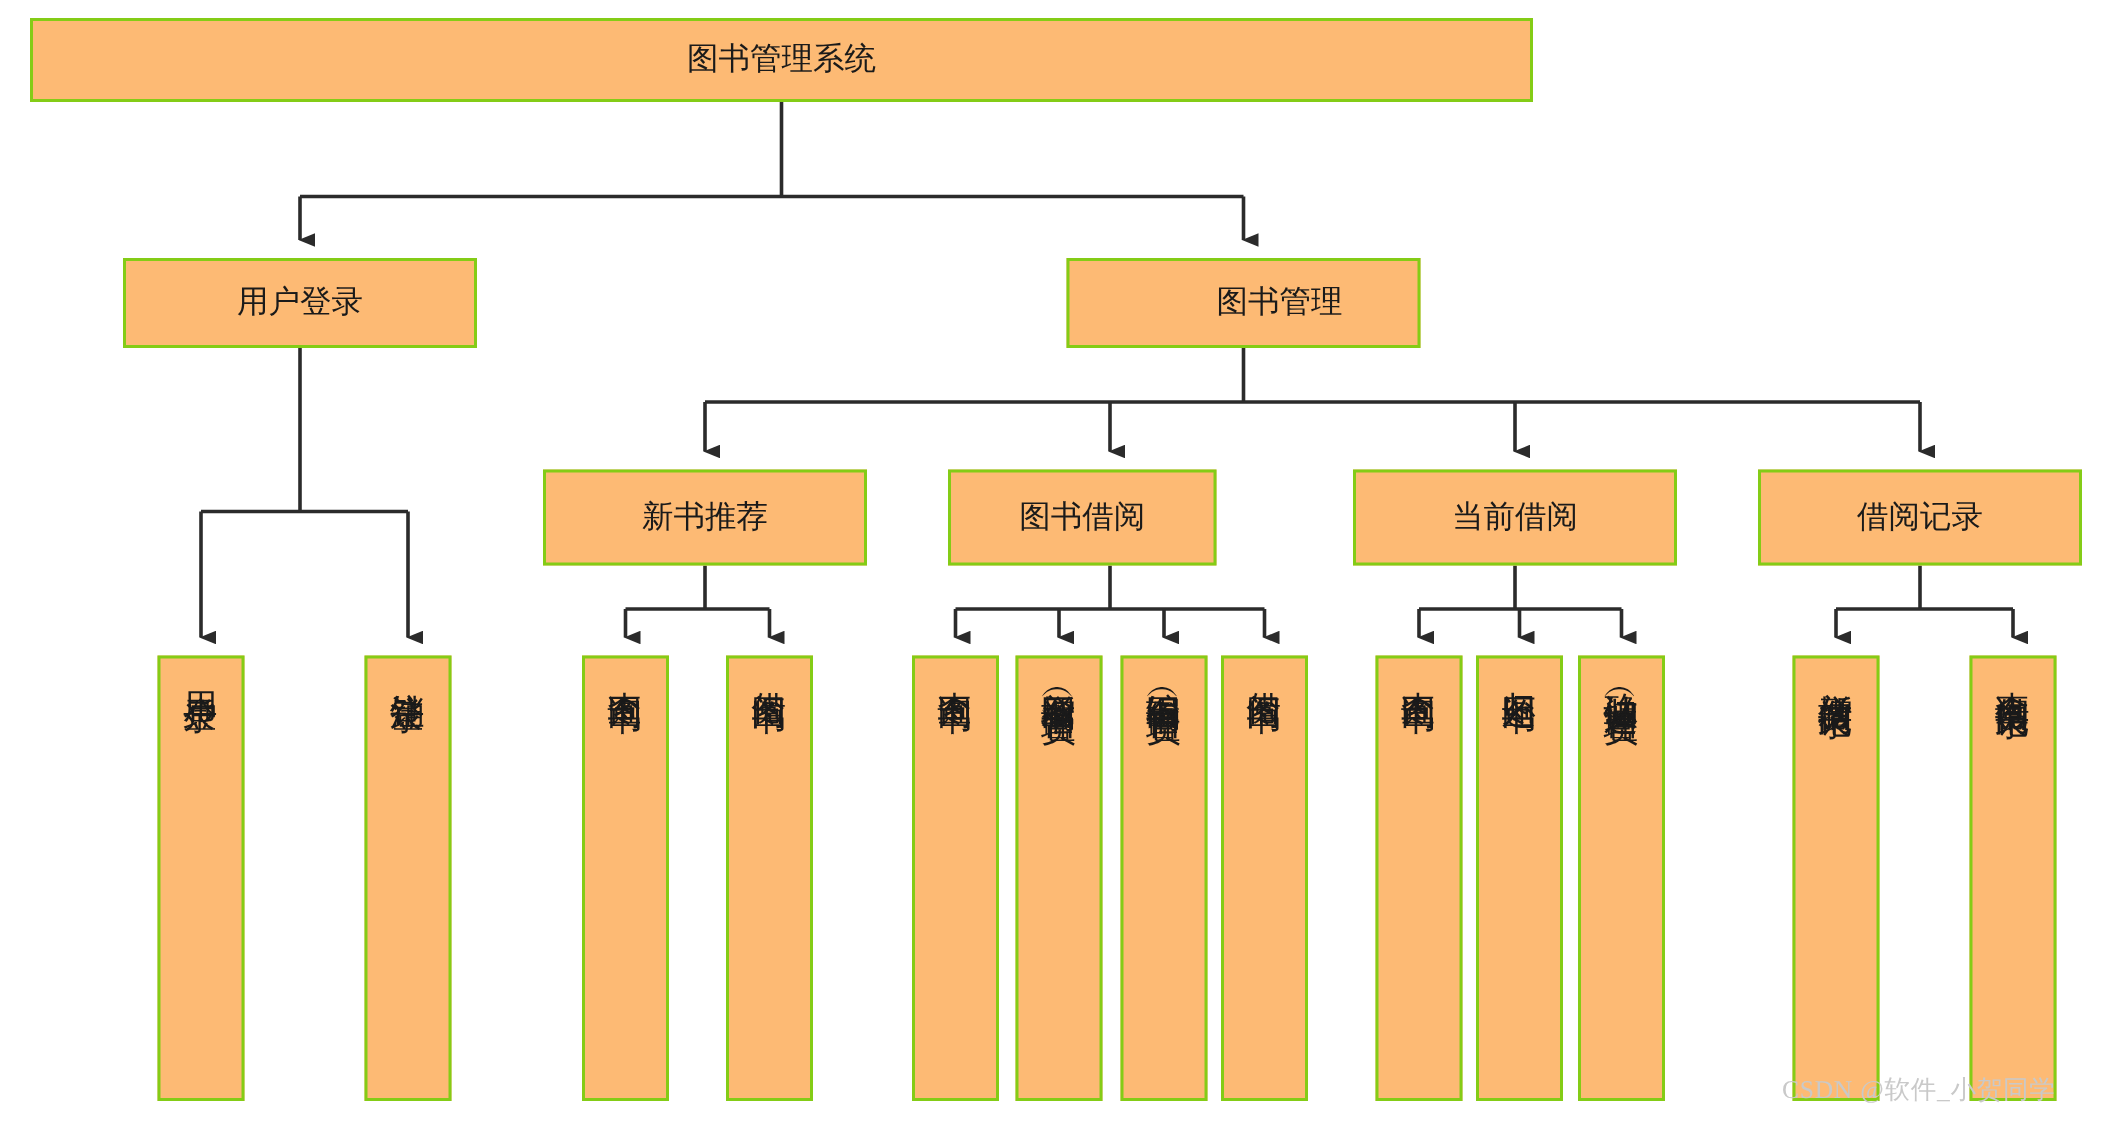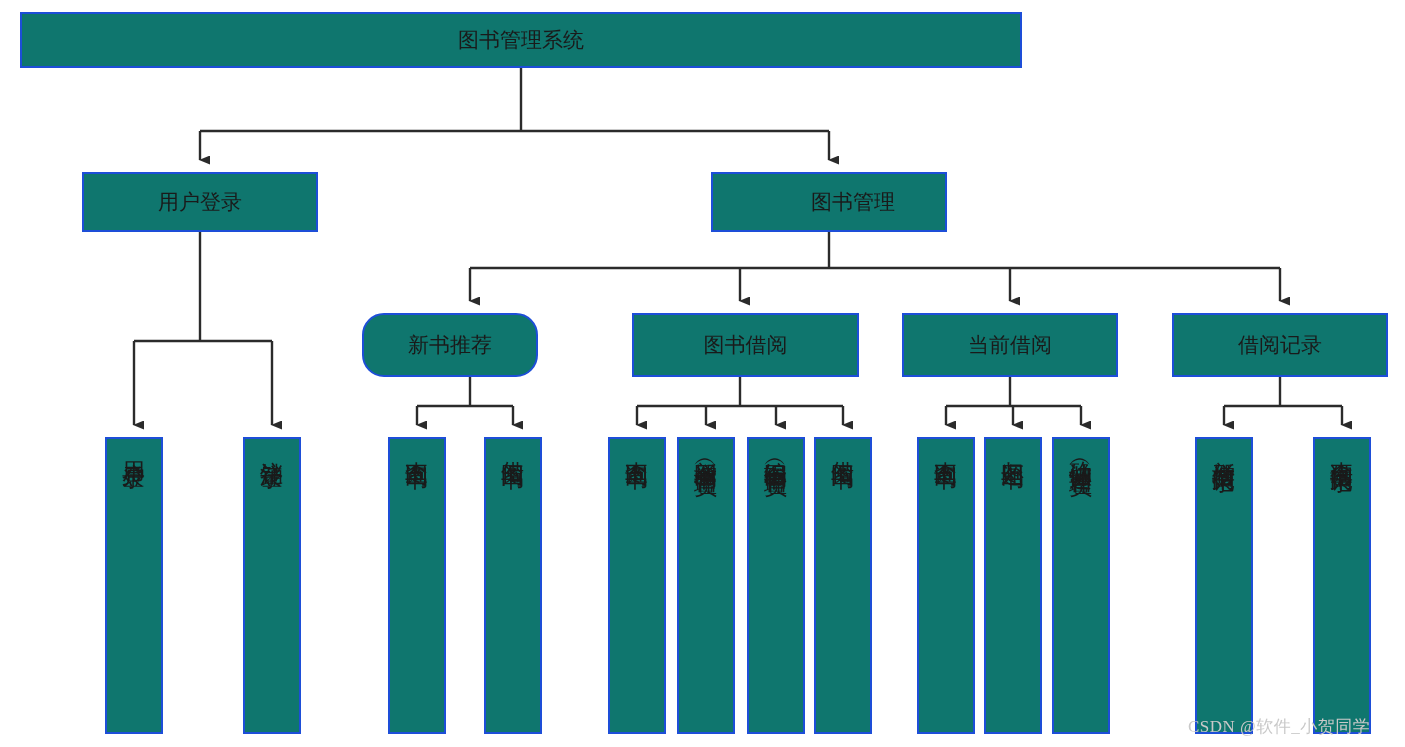--- a/index.html
+++ b/index.html
@@ -21,22 +21,22 @@
     position: absolute;
     left: 0;
     top: 0;
     width: 1405px;
     height: 747px;
     pointer-events: none;
   }
   .node {
     position: absolute;
     box-sizing: border-box;
-    background: #0f766e;
-    border: 2px solid #1d4ed8;
+    background: #fdba74;
+    border: 2px solid #84cc16;
     display: flex;
     align-items: center;
     justify-content: center;
     color: #1a1a1a;
   }
   .node .label {
     display: block;
     text-align: center;
     line-height: 1.18;
   }
@@ -125,24 +125,24 @@
     <span class="label">图书管理系统</span>
   </div>
 
   <div class="node horiz" style="left:82px; top:172px; width:236px; height:60px;">
     <span class="label">用户登录</span>
   </div>
   <div class="node horiz" style="left:711px; top:172px; width:236px; height:60px;padding-left:48px;">
     <span class="label">图书管理</span>
   </div>
 
-  <div class="node horiz" style="left:362px; top:313px; width:176px; height:64px;border-radius:22px;">
+  <div class="node horiz" style="left:362px; top:313px; width:216px; height:64px;">
     <span class="label">新书推荐</span>
   </div>
-  <div class="node horiz" style="left:632px; top:313px; width:227px; height:64px;">
+  <div class="node horiz" style="left:632px; top:313px; width:179px; height:64px;">
     <span class="label">图书借阅</span>
   </div>
   <div class="node horiz" style="left:902px; top:313px; width:216px; height:64px;">
     <span class="label">当前借阅</span>
   </div>
   <div class="node horiz" style="left:1172px; top:313px; width:216px; height:64px;">
     <span class="label">借阅记录</span>
   </div>
 
   <div class="node vert" style="left:105px; top:437px; width:58px; height:297px;">

